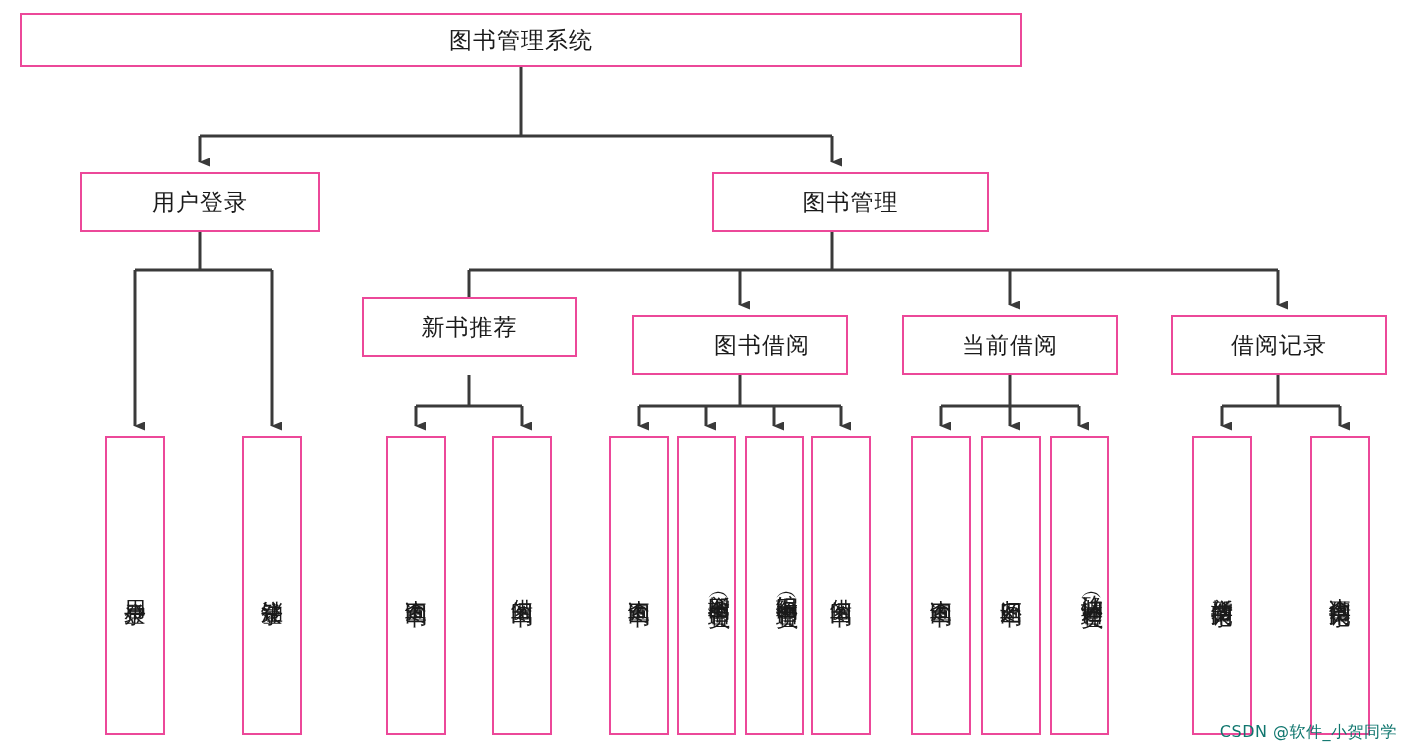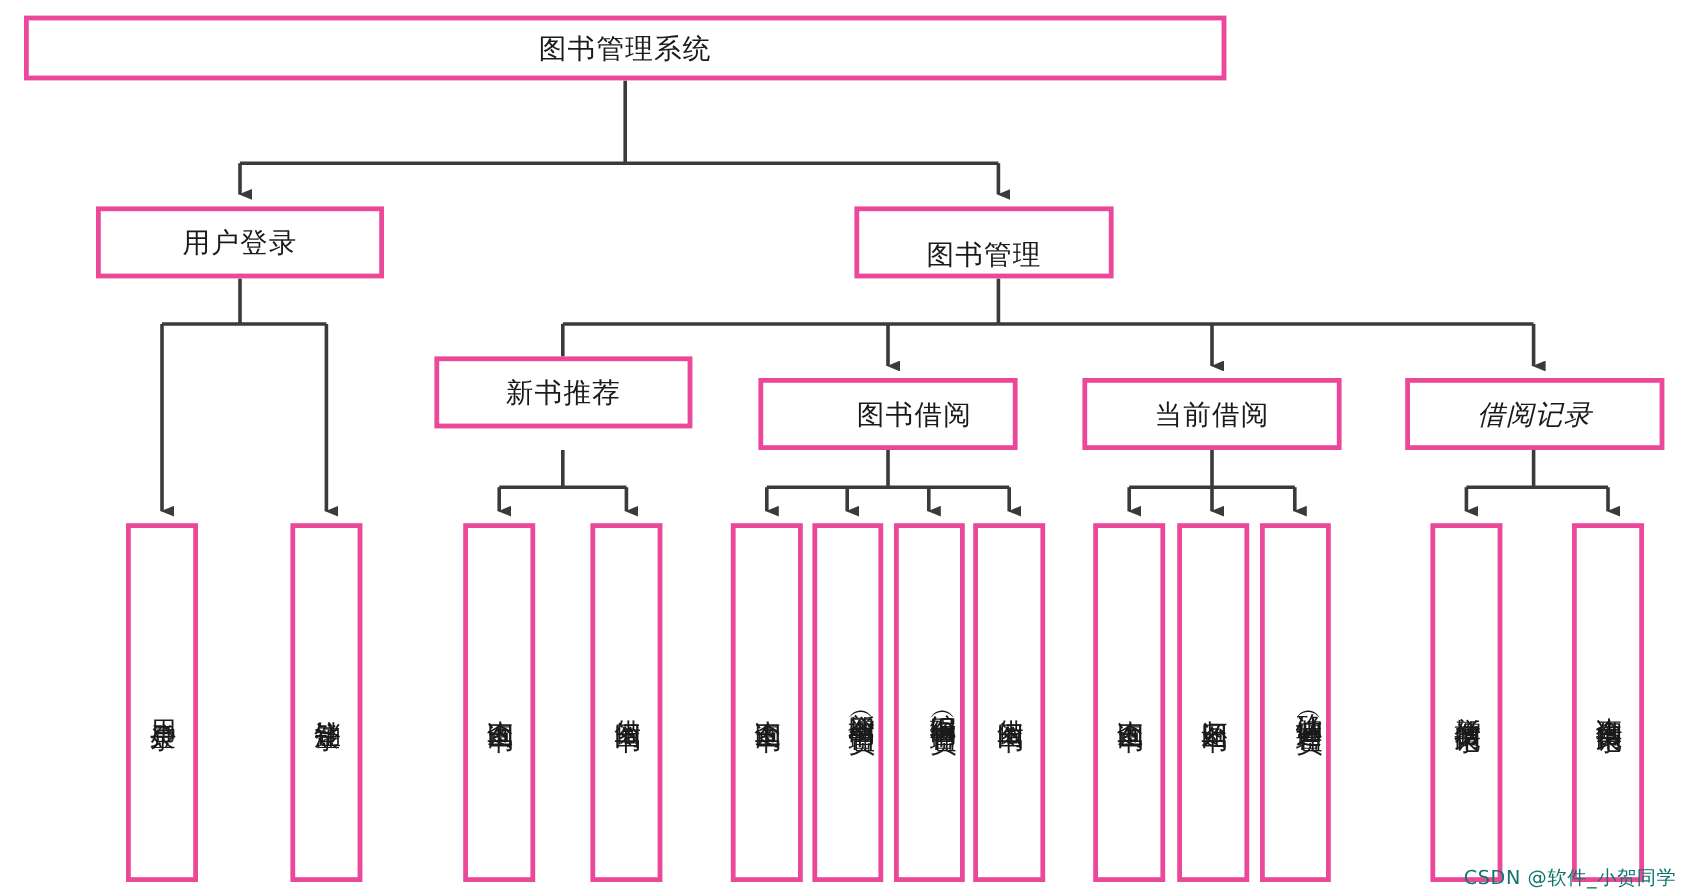--- a/index.html
+++ b/index.html
@@ -21,21 +21,21 @@
     position: absolute;
     left: 0;
     top: 0;
     width: 1405px;
     height: 747px;
   }
   .node {
     position: absolute;
     box-sizing: border-box;
     background: #ffffff;
-    border: 4px solid #ec4899;
+    border: 2px solid #ec4899;
     display: flex;
     align-items: center;
     justify-content: center;
     color: #1a1a1a;
   }
   .node.horiz {
     font-size: 23px;
     letter-spacing: 1px;
   }
   .node.vert {
@@ -118,34 +118,34 @@
     </g>
   </svg>
 
   <div class="node horiz" style="left:20px; top:13px; width:1002px; height:54px;">
     <span class="node-label">图书管理系统</span>
   </div>
 
   <div class="node horiz" style="left:80px; top:172px; width:240px; height:60px;">
     <span class="node-label">用户登录</span>
   </div>
-  <div class="node horiz" style="left:712px; top:172px; width:216px; height:60px;align-items:flex-end;">
+  <div class="node horiz" style="left:712px; top:172px; width:277px; height:60px;">
     <span class="node-label">图书管理</span>
   </div>
 
   <div class="node horiz" style="left:362px; top:297px; width:215px; height:60px;">
     <span class="node-label">新书推荐</span>
   </div>
   <div class="node horiz" style="left:632px; top:315px; width:216px; height:60px;padding-left:44px;">
     <span class="node-label">图书借阅</span>
   </div>
   <div class="node horiz" style="left:902px; top:315px; width:216px; height:60px;">
     <span class="node-label">当前借阅</span>
   </div>
-  <div class="node horiz" style="left:1171px; top:315px; width:216px; height:60px;font-style:italic;">
+  <div class="node horiz" style="left:1171px; top:315px; width:216px; height:60px;">
     <span class="node-label">借阅记录</span>
   </div>
 
   <div class="node vert" style="left:105px; top:436px; width:60px; height:299px;">
     <span class="node-label">用户登录</span>
   </div>
   <div class="node vert" style="left:242px; top:436px; width:60px; height:299px;">
     <span class="node-label">注销登录</span>
   </div>
 

